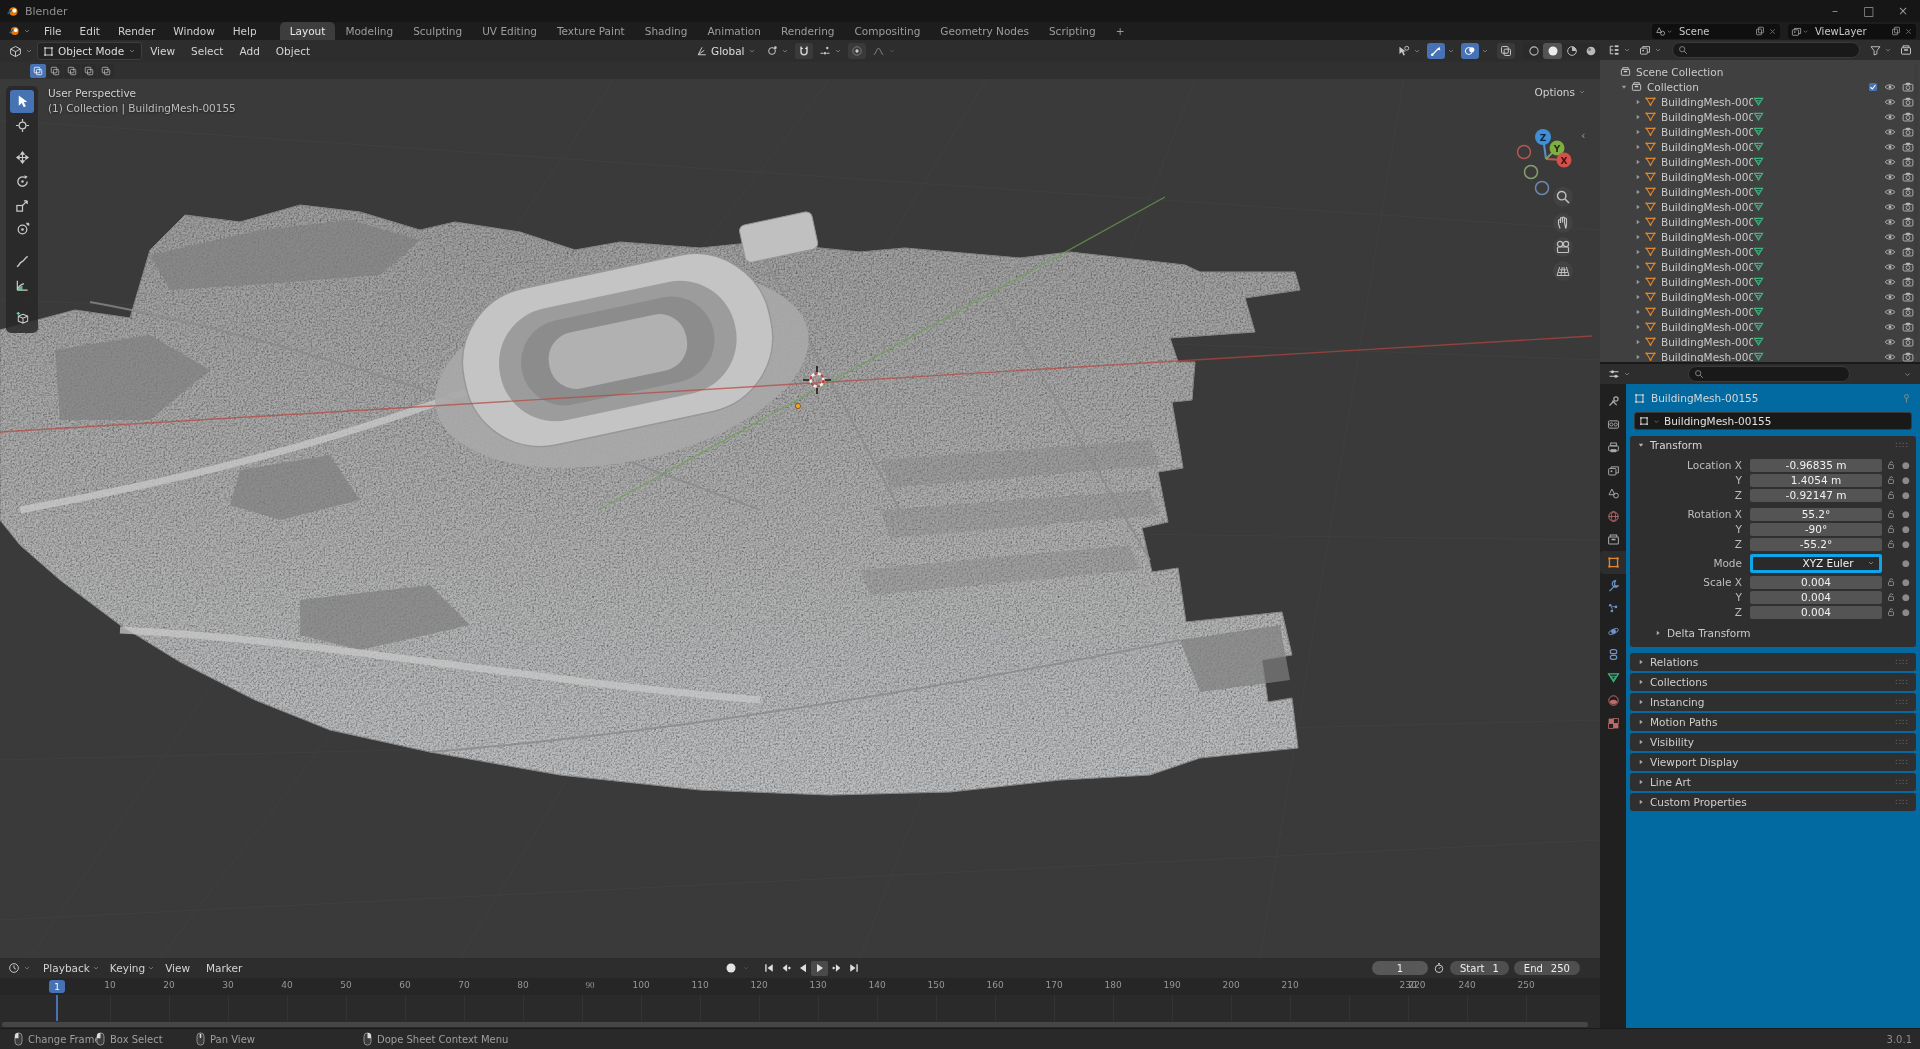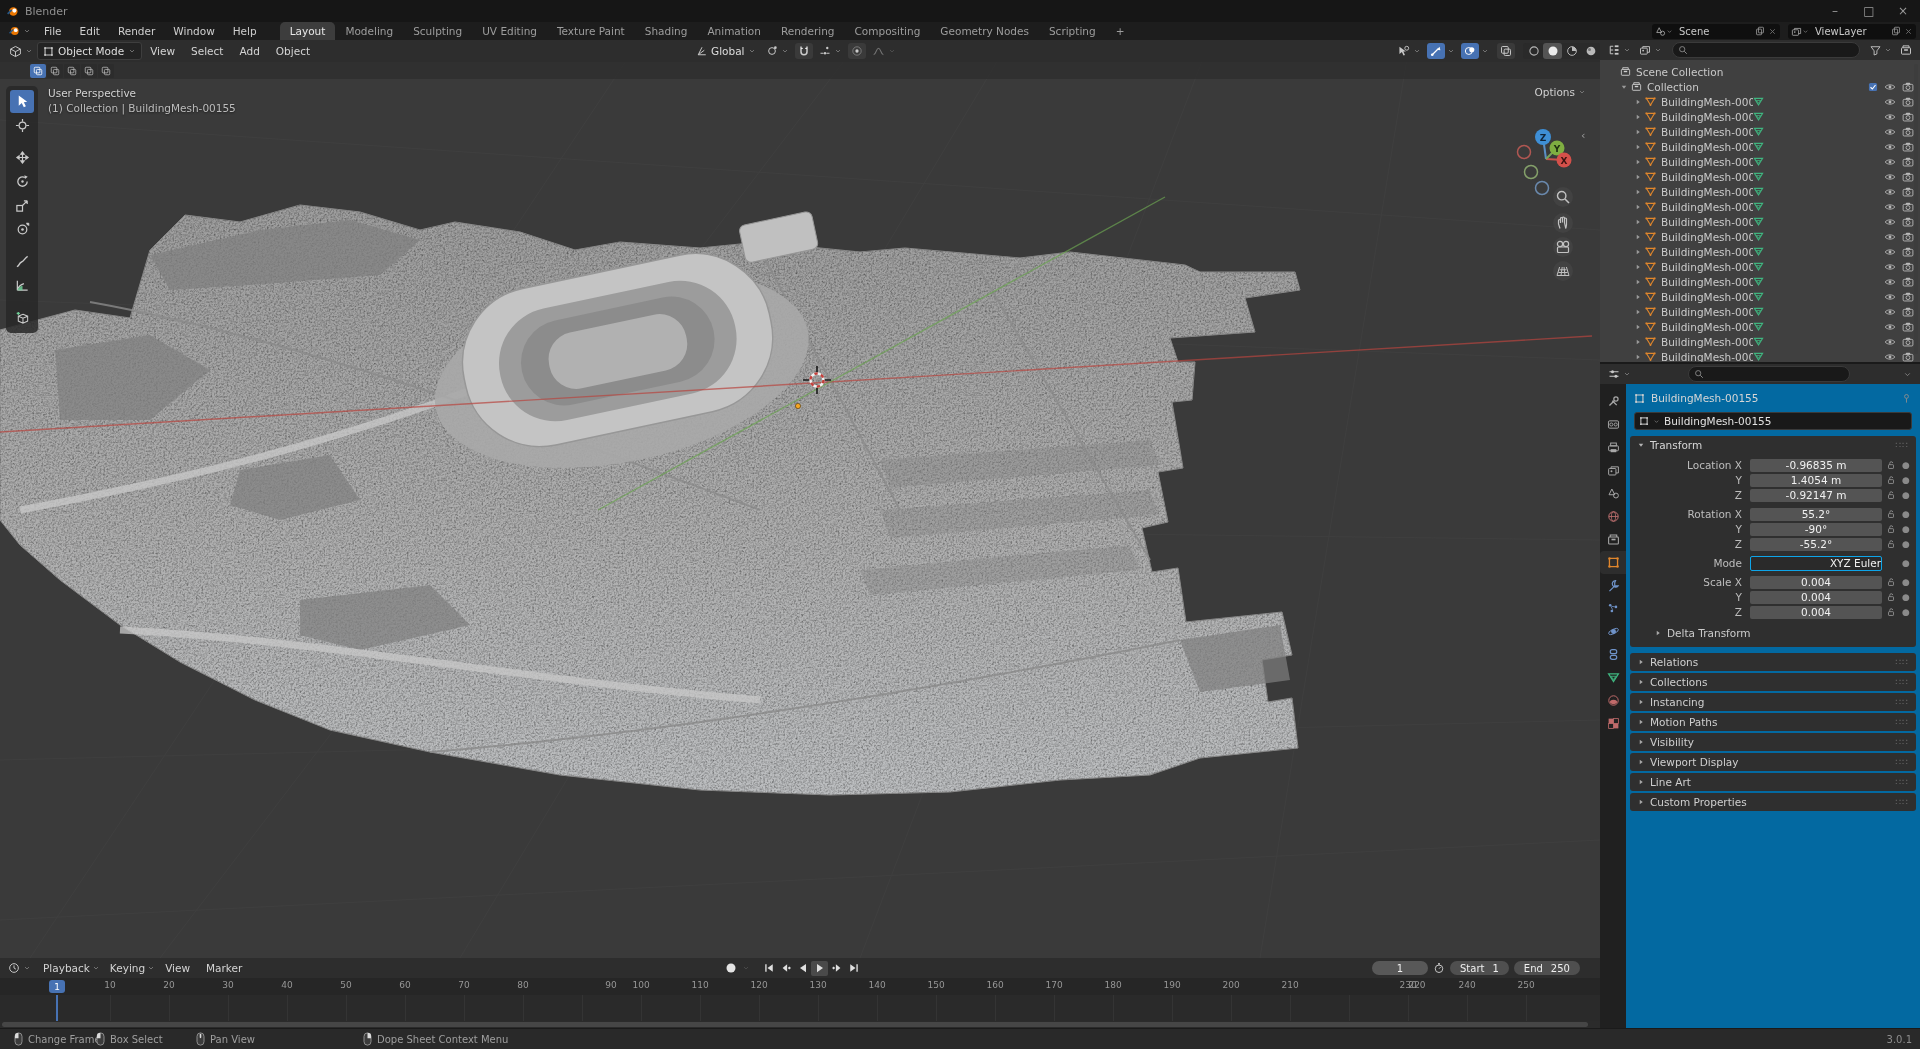--- a/index.html
+++ b/index.html
@@ -61,21 +61,21 @@
   .ptab.active{background:#2d2d2d;border-radius:4px 0 0 4px;}
   #prop-content{left:26px;top:20px;width:294px;height:644px;}
   .crumb{height:20px;display:flex;align-items:center;gap:6px;font-size:10.5px;color:#d6d6d6;padding:0 8px;margin-top:4px;}
   .namefield{height:16px;background:#191919;border:1px solid #3a3a3a;border-radius:3px;margin:4px 8px 0 8px;display:flex;align-items:center;gap:4px;padding:0 4px;font-size:10.5px;color:#e2e2e2;}
   .panel-hdr{height:18px;background:#2f2f2f;border-radius:3px 3px 0 0;display:flex;align-items:center;gap:5px;padding:0 7px;font-size:10.5px;color:#d6d6d6;margin:6px 4px 0 4px;}
   .panel-body{background:#2f2f2f;border-radius:0 0 3px 3px;margin:0 4px;padding:4px 4px 6px 0;}
   .trow{height:14px;display:flex;align-items:center;margin-bottom:1px;}
   .trow.gap{margin-top:5px;}
   .trow .tlabel{width:112px;text-align:right;padding-right:8px;font-size:10.5px;color:#bdbdbd;white-space:nowrap;}
   .tfield{flex:1;height:13px;background:#545454;border-radius:2px;font-size:10.5px;color:#f1f1f1;display:flex;align-items:center;justify-content:center;}
-  .tfield.drop{background:#2a2a2a;border:1px solid #0ea5e9;justify-content:flex-end;padding-left:24px;position:relative;}
+  .tfield.drop{background:#2a2a2a;border:3px solid #0ea5e9;justify-content:center;padding-left:24px;position:relative;}
   .tfield.drop .dc{position:absolute;right:4px;}
   .tlock{width:18px;display:flex;justify-content:center;color:#9a9a9a;}
   .tdot{width:12px;display:flex;justify-content:center;color:#8a8a8a;font-size:9px;}
   .subrow{height:16px;display:flex;align-items:center;gap:5px;font-size:10.5px;color:#cccccc;padding-left:24px;margin-top:6px;}
   .cpanel{height:18px;background:#2f2f2f;border-radius:3px;margin:2px 4px;display:flex;align-items:center;gap:5px;padding:0 7px;font-size:10.5px;color:#cfcfcf;}
   .grip{margin-left:auto;color:#6b6b6b;font-size:9px;letter-spacing:1px;}
 
   
   #timeline{left:0;top:958px;width:1600px;height:70px;background:#2b2b2b;}
   #tl-header{left:0;top:0;width:1600px;height:20px;background:#2d2d2d;display:flex;align-items:center;}
@@ -1626,21 +1626,21 @@
     <div id="tl-ruler" class="abs">
       <div id="playhead-chip">1</div>
     <div class="tick-lab" style="left: 110.1px;">10</div>
         <div class="tick-lab" style="left: 169.1px;">20</div>
         <div class="tick-lab" style="left: 228.1px;">30</div>
         <div class="tick-lab" style="left: 287.1px;">40</div>
         <div class="tick-lab" style="left: 346.1px;">50</div>
         <div class="tick-lab" style="left: 405.1px;">60</div>
         <div class="tick-lab" style="left: 464.1px;">70</div>
         <div class="tick-lab" style="left: 523.1px;">80</div>
-        <div class="tick-lab" style="left: 611px;">90</div>
+        <div class="tick-lab" style="left: 590px; font-family: Liberation Serif, serif;">90</div>
         <div class="tick-lab" style="left: 641.1px;">100</div>
         <div class="tick-lab" style="left: 700.1px;">110</div>
         <div class="tick-lab" style="left: 759.1px;">120</div>
         <div class="tick-lab" style="left: 818.1px;">130</div>
         <div class="tick-lab" style="left: 877.1px;">140</div>
         <div class="tick-lab" style="left: 936.1px;">150</div>
         <div class="tick-lab" style="left: 995.1px;">160</div>
         <div class="tick-lab" style="left: 1054.1px;">170</div>
         <div class="tick-lab" style="left: 1113.1px;">180</div>
         <div class="tick-lab" style="left: 1172.1px;">190</div>

